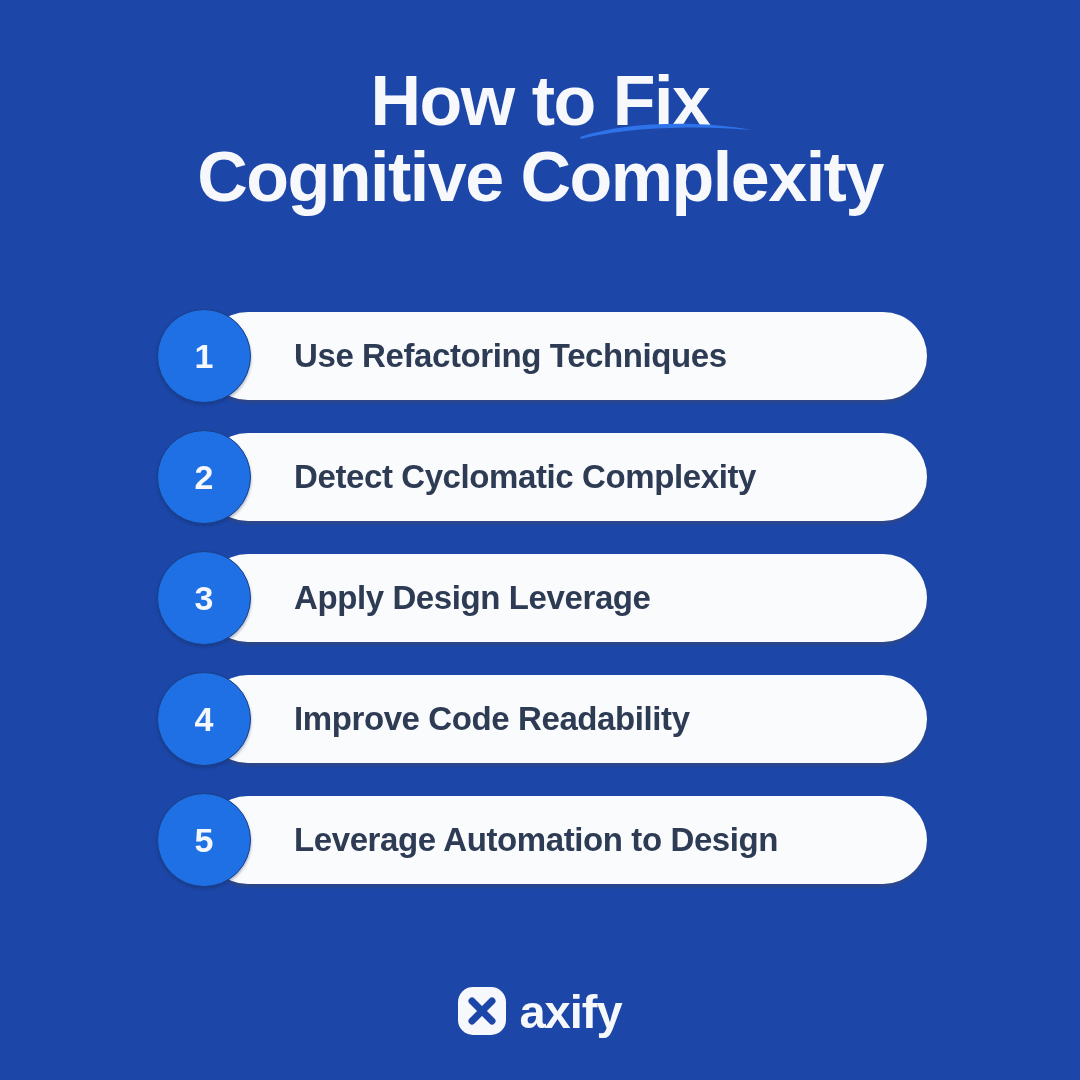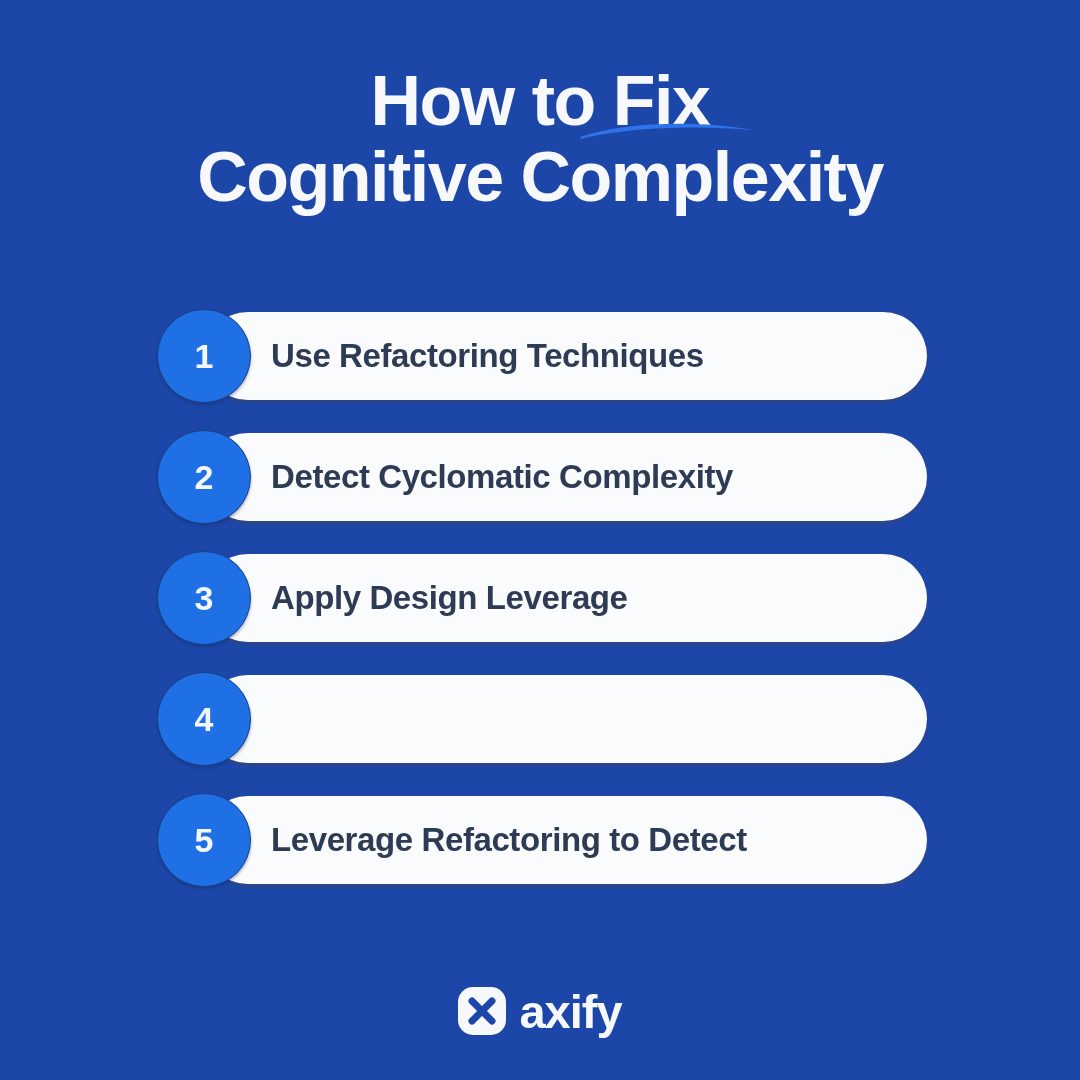--- a/index.html
+++ b/index.html
@@ -77,21 +77,21 @@
     width: 723px;
     height: 88px;
     background: #fafbfc;
     border-radius: 44px;
     box-shadow: 0 3px 3px rgba(90, 70, 60, 0.30);
     box-sizing: border-box;
   }
 
   .pill-label {
     position: absolute;
-    left: 114px;
+    left: 137px;
     top: 0;
     height: 88px;
     display: flex;
     align-items: center;
     color: #2e3b54;
     font-family: "Liberation Sans", sans-serif;
     font-weight: bold;
     font-size: 33px;
     letter-spacing: -0.4px;
     white-space: nowrap;
@@ -171,26 +171,27 @@
     </div>
 
     <div class="row">
       <div class="pill"></div>
       <div class="pill-label">Apply Design Leverage</div>
       <div class="badge">3</div>
     </div>
 
     <div class="row">
       <div class="pill"></div>
+      <div class="pill-label">Improve Code Readability</div>
       <div class="badge">4</div>
     </div>
 
     <div class="row">
       <div class="pill"></div>
-      <div class="pill-label">Leverage Refactoring to Detect</div>
+      <div class="pill-label">Leverage Automation to Design</div>
       <div class="badge">5</div>
     </div>
 
   </div>
 
   <div class="logo">
     <svg class="logo-mark" viewBox="0 0 48 48">
       <rect x="0" y="0" width="48" height="48" rx="15" ry="15" fill="#f7f8fb"></rect>
       <g stroke="#1c47a8" stroke-width="7" stroke-linecap="round">
         <line x1="14" y1="14" x2="34" y2="34"></line>

